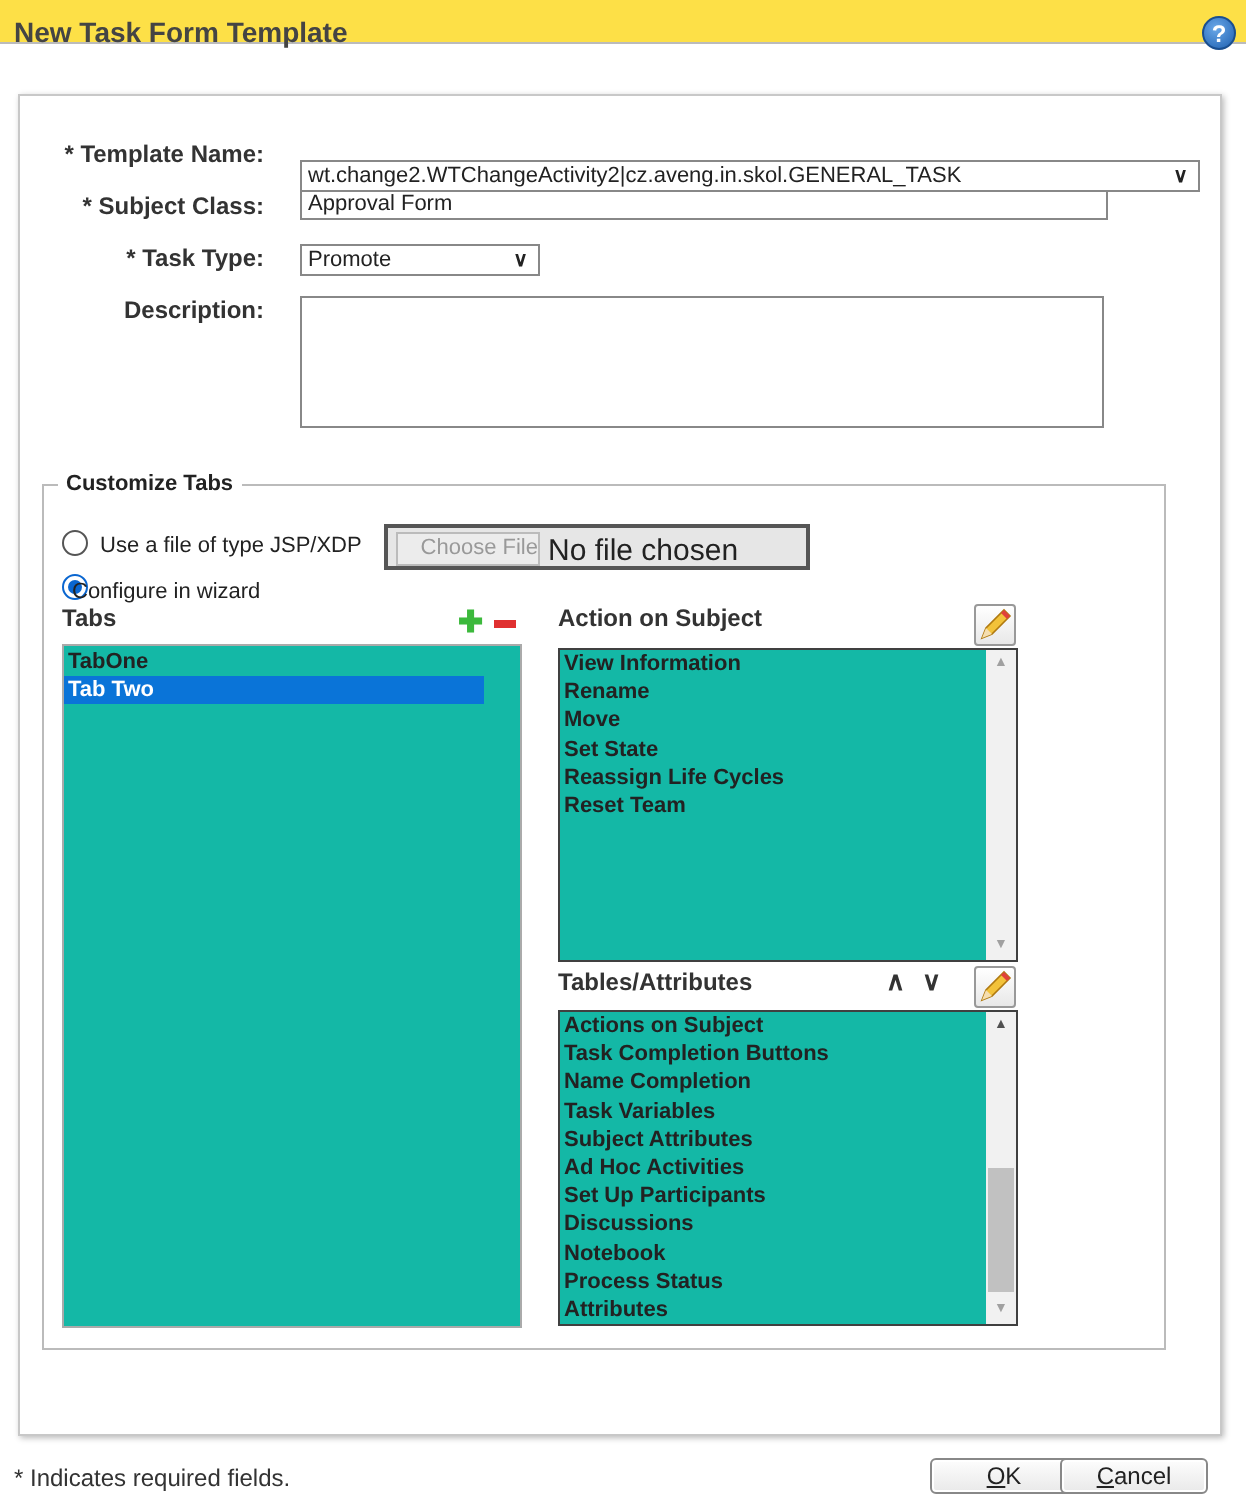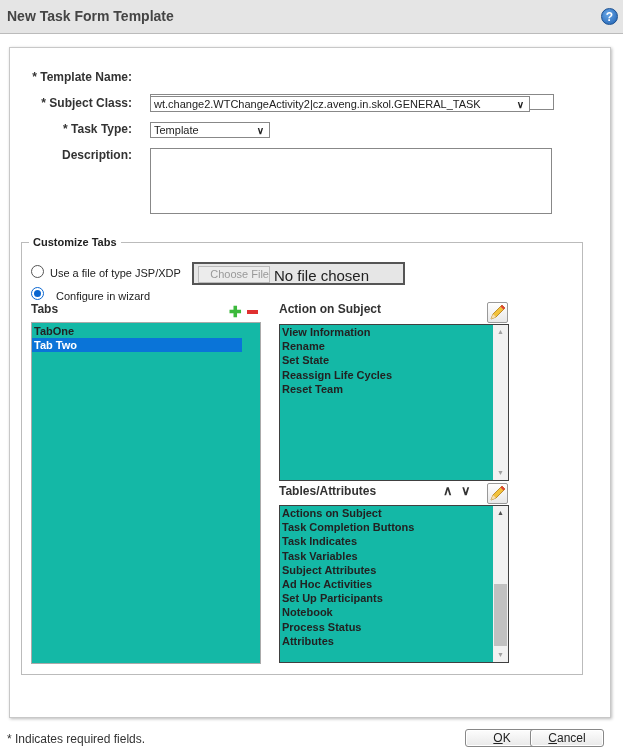--- a/index.html
+++ b/index.html
@@ -1,17 +1,17 @@
 <!DOCTYPE html>
 <html><head>
 <meta charset="utf-8">
 <style>
   * { box-sizing: border-box; margin: 0; padding: 0; }
   body { width: 623px; height: 756px; background: #ffffff; font-family: "Liberation Sans", sans-serif; font-size: 12px; color: #222; position: relative; overflow: hidden; }
-  .header { position: absolute; left: 0; top: 0; width: 623px; height: 34px; background: #e5e5e5; border-bottom: 1px solid #bbb; }
+  .header { position: absolute; left: 0; top: 0; width: 623px; height: 22px; background: #fde047; border-bottom: 1px solid #bbb; }
   .header-title { position: absolute; left: 7px; top: 8px; font-size: 14px; font-weight: bold; color: #444; }
   .help-icon { position: absolute; left: 601px; top: 8px; width: 17px; height: 17px; border-radius: 50%; background: radial-gradient(circle at 40% 35%, #6aa8e8, #1d5fb0); color: #fff; font-weight: bold; font-size: 12px; text-align: center; line-height: 17px; border: 1px solid #1a4f90; }
   .panel { position: absolute; left: 9px; top: 47px; width: 602px; height: 671px; border: 1px solid #c8c8c8; box-shadow: 1px 1px 3px #bbb; background: #fff; }
   .label { position: absolute; font-weight: bold; font-size: 12px; color: #333; text-align: right; }
   .input { position: absolute; border: 1px solid #888; background: #fff; font-size: 11px; padding: 1px 3px; color: #222; height: 16px; line-height: 13px; }
   .select { position: absolute; border: 1px solid #888; background: #fff; font-size: 11px; padding: 0 3px; color: #222; height: 16px; line-height: 14px; }
   .select .chev { position: absolute; right: 5px; top: 1px; font-size: 10px; font-weight: bold; }
   .textarea { position: absolute; border: 1px solid #888; background: #fff; }
   .fieldset { position: absolute; left: 21px; top: 242px; width: 562px; height: 433px; border: 1px solid #bbb; }
   .legend { position: absolute; left: 29px; top: 236px; background: #fff; padding: 0 4px; font-weight: bold; font-size: 11px; color: #222; }
@@ -47,67 +47,68 @@
   <div class="header-title">New Task Form Template</div>
   <div class="help-icon">?</div>
 </div>
 
 <div class="panel"></div>
 
 <div class="label" style="left:20px; top:70px; width:112px;">* Template Name:</div>
 <div class="input" style="left:150px; top:70px; width:404px;margin-top:24px;">Approval Form</div>
 
 <div class="label" style="left:20px; top:96px; width:112px;">* Subject Class:</div>
-<div class="select" style="left:150px; top:96px; width:380px;">
+<div class="select" style="left:150px; top:80px; width:450px;">
   <span>wt.change2.WTChangeActivity2|cz.aveng.in.skol.GENERAL_TASK</span>
   <span class="chev">∨</span>
 </div>
 
 <div class="label" style="left:20px; top:122px; width:112px;">* Task Type:</div>
 <div class="select" style="left:150px; top:122px; width:120px;">
-  <span>Template</span>
+  <span>Promote</span>
   <span class="chev">∨</span>
 </div>
 
 <div class="label" style="left:20px; top:148px; width:112px;">Description:</div>
 <div class="textarea" style="left:150px; top:148px; width:402px; height:66px;"></div>
 
 <div class="fieldset"></div>
 <div class="legend">Customize Tabs</div>
 
 <div class="radio" style="left:31px; top:265px;"></div>
 <div class="radio-label" style="left:50px; top:267px;">Use a file of type JSP/XDP</div>
 
 <div class="file-box">
   <div class="file-btn">Choose File</div>
   <div class="file-text">No file chosen</div>
 </div>
 
 <div class="radio checked" style="left:31px; top:287px;"></div>
-<div class="radio-label" style="left:56px; top:290px;">Configure in wizard</div>
+<div class="radio-label" style="left:36px; top:290px;">Configure in wizard</div>
 
 <div class="section-title" style="left:31px; top:302px;">Tabs</div>
 <div class="plus-icon">✚</div>
 <div class="minus-icon"></div>
 <div class="listbox light" style="left:31px; top:322px; width:230px; height:342px; padding-top:1px;">
   <div class="list-item">TabOne</div>
   <div class="list-item selected" style="width:210px;">Tab Two</div>
 </div>
 
 <div class="section-title" style="left:279px; top:302px;">Action on Subject</div>
 <div class="icon-btn" style="left:487px; top:302px;">
   <svg width="19" height="19" viewBox="0 0 19 19">
     <polygon points="3,16 5,11 14,2 17,5 8,14" fill="#f2c23a" stroke="#b07a10" stroke-width="0.8"></polygon>
     <polygon points="14,2 17,5 15.5,6.5 12.5,3.5" fill="#e0403a"></polygon>
     <polygon points="3,16 5,11 8,14" fill="#f5deb0"></polygon>
   </svg>
 </div>
 <div class="listbox" style="left:279px; top:324px; width:230px; height:157px;">
   <div class="list-item">View Information</div>
   <div class="list-item">Rename</div>
+  <div class="list-item">Move</div>
   <div class="list-item">Set State</div>
   <div class="list-item">Reassign Life Cycles</div>
   <div class="list-item">Reset Team</div>
   <div class="vscroll">
     <div class="up">▲</div>
     <div class="down">▼</div>
   </div>
 </div>
 
 <div class="section-title" style="left:279px; top:484px;">Tables/Attributes</div>
@@ -116,25 +117,26 @@
 <div class="icon-btn" style="left:487px; top:483px;">
   <svg width="19" height="19" viewBox="0 0 19 19">
     <polygon points="3,16 5,11 14,2 17,5 8,14" fill="#f2c23a" stroke="#b07a10" stroke-width="0.8"></polygon>
     <polygon points="14,2 17,5 15.5,6.5 12.5,3.5" fill="#e0403a"></polygon>
     <polygon points="3,16 5,11 8,14" fill="#f5deb0"></polygon>
   </svg>
 </div>
 <div class="listbox" style="left:279px; top:505px; width:230px; height:158px;">
   <div class="list-item">Actions on Subject</div>
   <div class="list-item">Task Completion Buttons</div>
-  <div class="list-item">Task Indicates</div>
+  <div class="list-item">Name Completion</div>
   <div class="list-item">Task Variables</div>
   <div class="list-item">Subject Attributes</div>
   <div class="list-item">Ad Hoc Activities</div>
   <div class="list-item">Set Up Participants</div>
+  <div class="list-item">Discussions</div>
   <div class="list-item">Notebook</div>
   <div class="list-item">Process Status</div>
   <div class="list-item">Attributes</div>
   <div class="vscroll">
     <div class="up dark">▲</div>
     <div class="thumb" style="top:78px; height:62px;"></div>
     <div class="down">▼</div>
   </div>
 </div>
 

